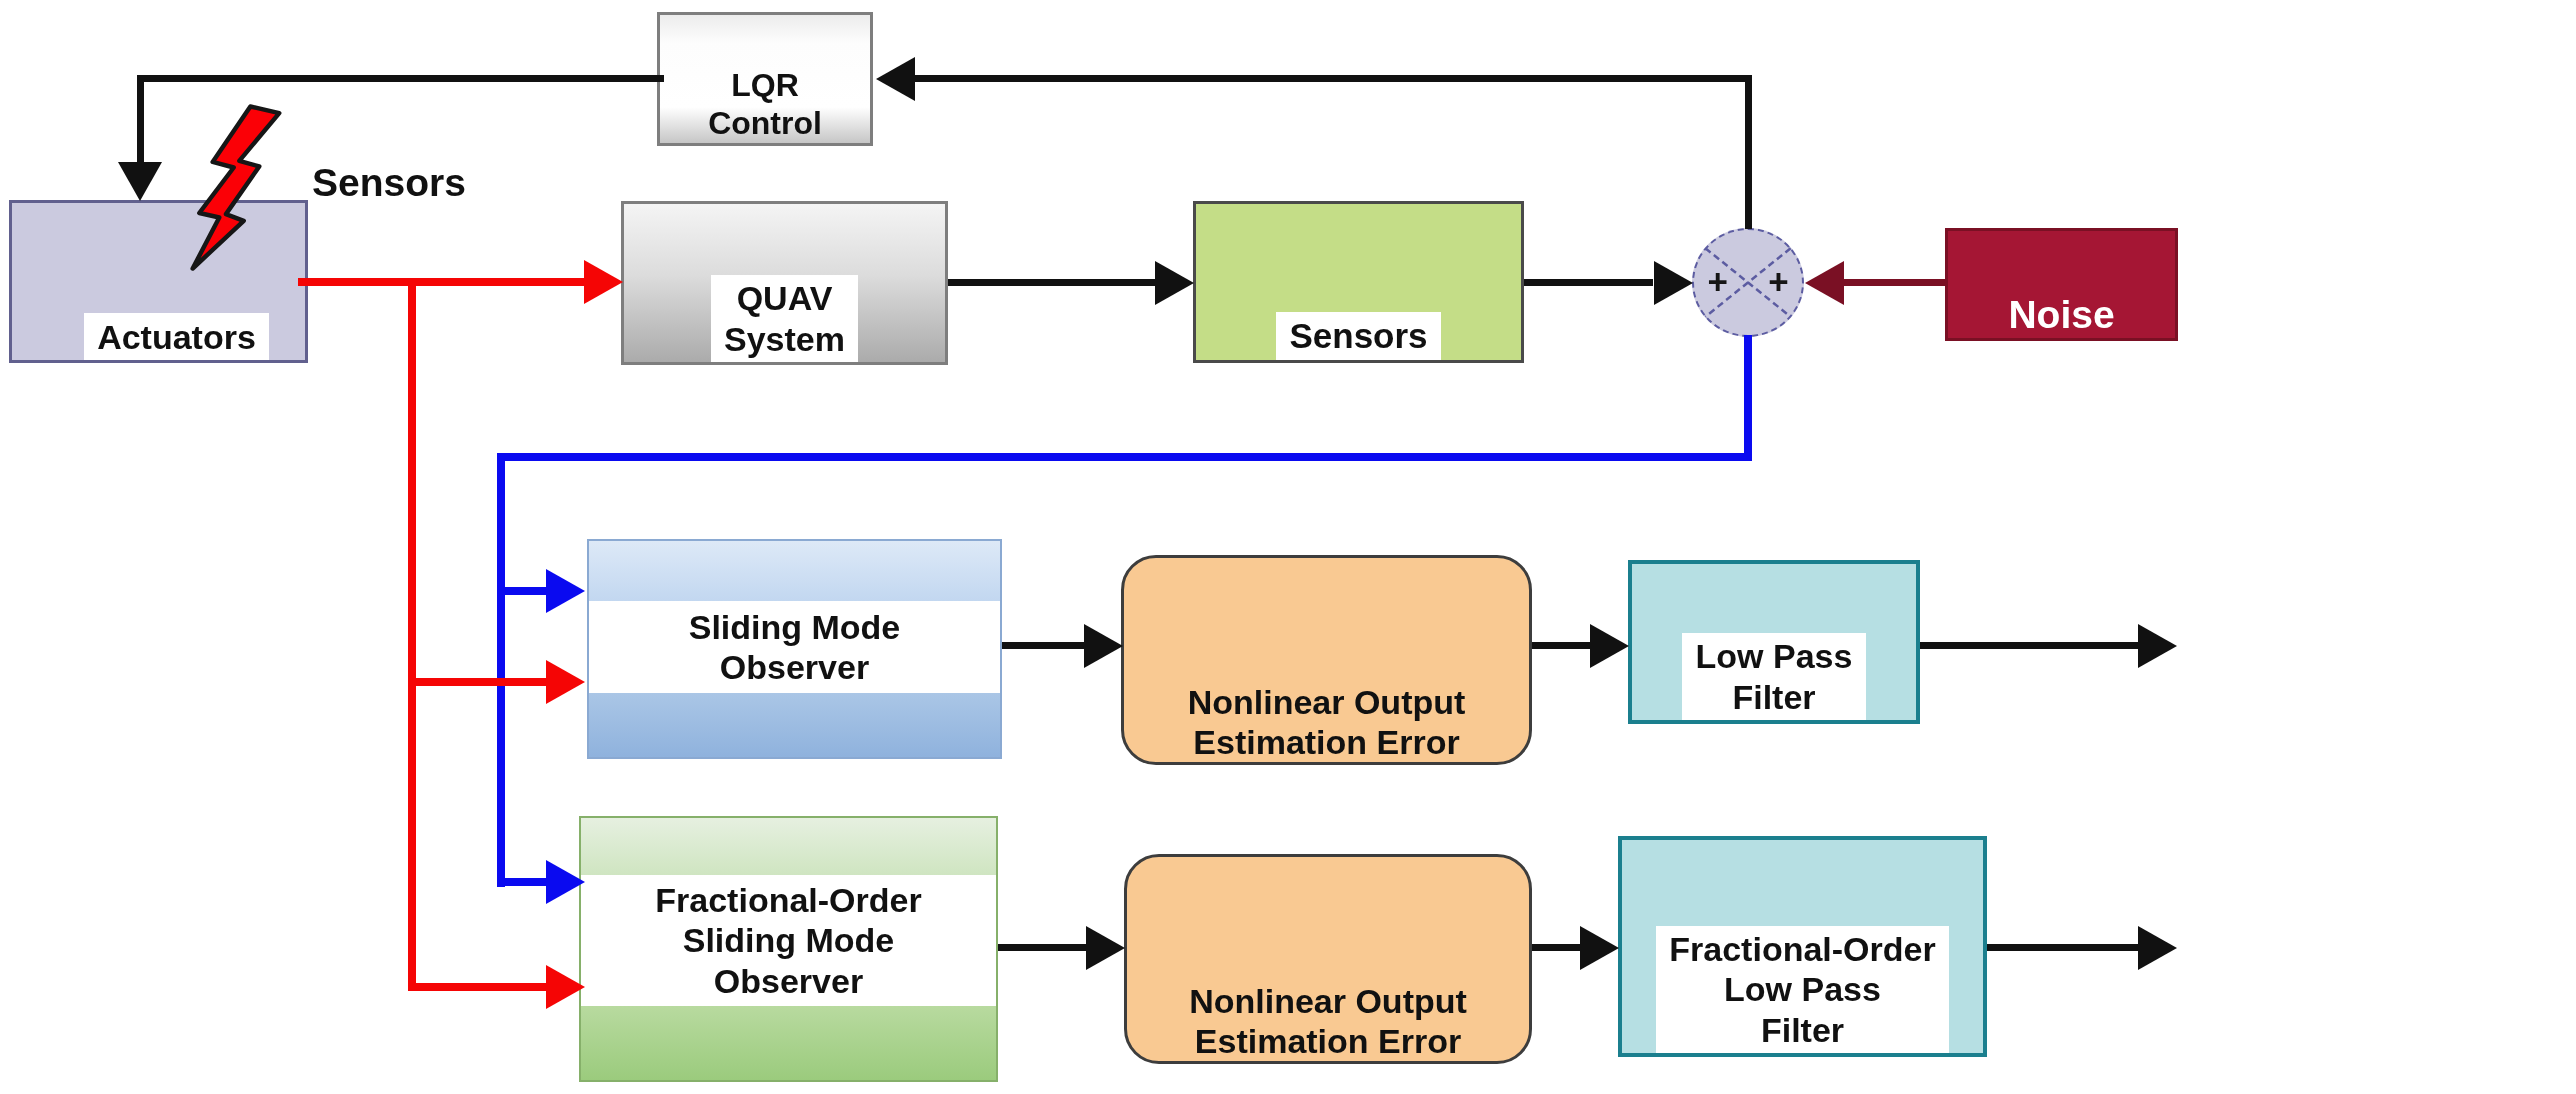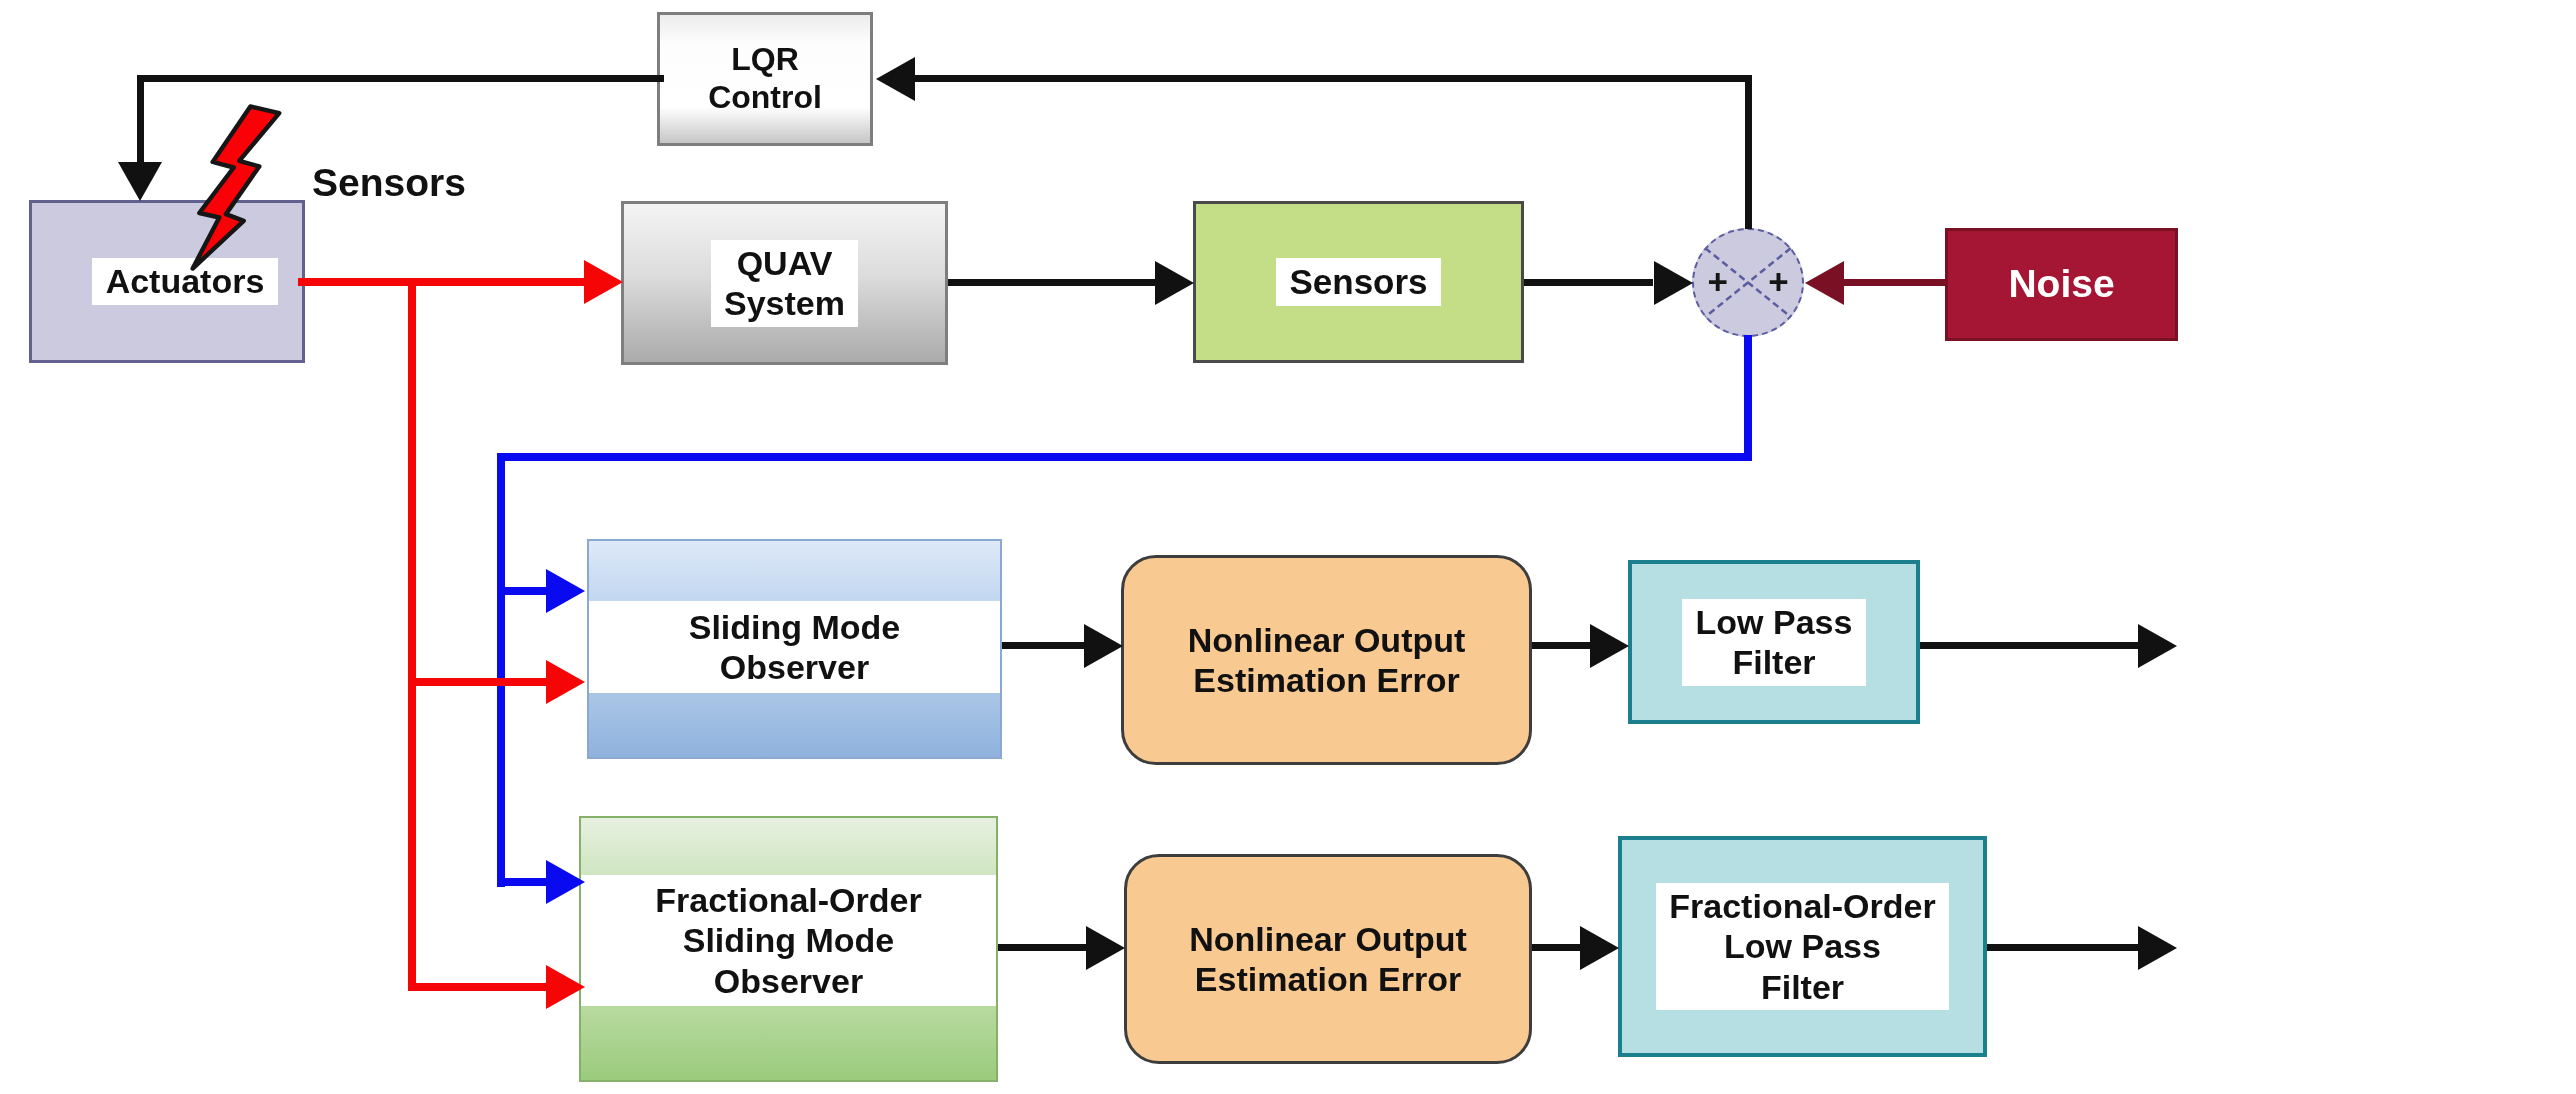--- a/index.html
+++ b/index.html
@@ -6,27 +6,27 @@
     --line-black:#111111; --line-red:#f50505; --line-blue:#0a0af0;
     --noise-fill:#a51634; --noise-line:#7a1024;
     --actuators-fill:#cbcadf; --actuators-border:#61608e;
     --sensors-fill:#c4dd87; --orange-fill:#f9c992;
     --cyan-fill:#b6dfe3; --cyan-border:#1b7f8e;
     --fault-fill:#afc0cd; --fault-border:#33506b; --fault-text:#ff0000;
   }
   html,body{margin:0;padding:0;background:#ffffff;}
   #canvas{position:relative;width:2576px;height:1094px;background:#ffffff;overflow:hidden;
           font-family:"Liberation Sans", sans-serif;}
-  .blk{position:absolute;box-sizing:border-box;display:flex;align-items:center;justify-content:center;z-index:2;}
+  .blk{position:absolute;box-sizing:border-box;display:flex;align-items:flex-end;justify-content:center;z-index:2;}
   .lbl{white-space:pre-line;text-align:center;font-weight:bold;color:#111;line-height:1.18;}
   .wlabel{background:#ffffff;padding:3.4px 13.4px;}
   
   #lqr{left:657px;top:11.7px;width:216px;height:134px;border:3.4px solid #7e7e7e;
        background:linear-gradient(180deg,#ececec 0%,#fdfdfd 22%,#ffffff 72%,#c6c6c6 100%);}
-  #actuators{left:29px;top:200px;width:276px;height:163px;background:var(--actuators-fill);
+  #actuators{left:9px;top:200px;width:299px;height:163px;background:var(--actuators-fill);
        border:3.4px solid var(--actuators-border);padding-left:36px;}
   #quav{left:621px;top:201px;width:327px;height:164px;border:3.4px solid #7e7e7e;
        background:linear-gradient(180deg,#f4f4f4 0%,#dcdcdc 45%,#ababab 100%);}
   #sensors{left:1193px;top:201px;width:331px;height:162px;background:var(--sensors-fill);border:3.4px solid #4a4a4a;}
   #noise{left:1945px;top:228px;width:233px;height:113px;background:var(--noise-fill);border:3.4px solid var(--noise-line);}
   #noise .lbl{color:#ffffff;font-weight:700;font-size:39px;}
   #sum{left:1692px;top:228px;width:112px;height:109px;border-radius:50%;background:var(--actuators-fill);
        border:2.5px dashed #5c5ca1;z-index:2;}
   #smo{left:587px;top:539px;width:415px;height:220px;border:2.5px solid #8aa9d2;flex-direction:column;align-items:stretch;padding:0;}
   #fosmo{left:579px;top:816px;width:419px;height:266px;border:2.5px solid #86b06a;flex-direction:column;align-items:stretch;padding:0;}

